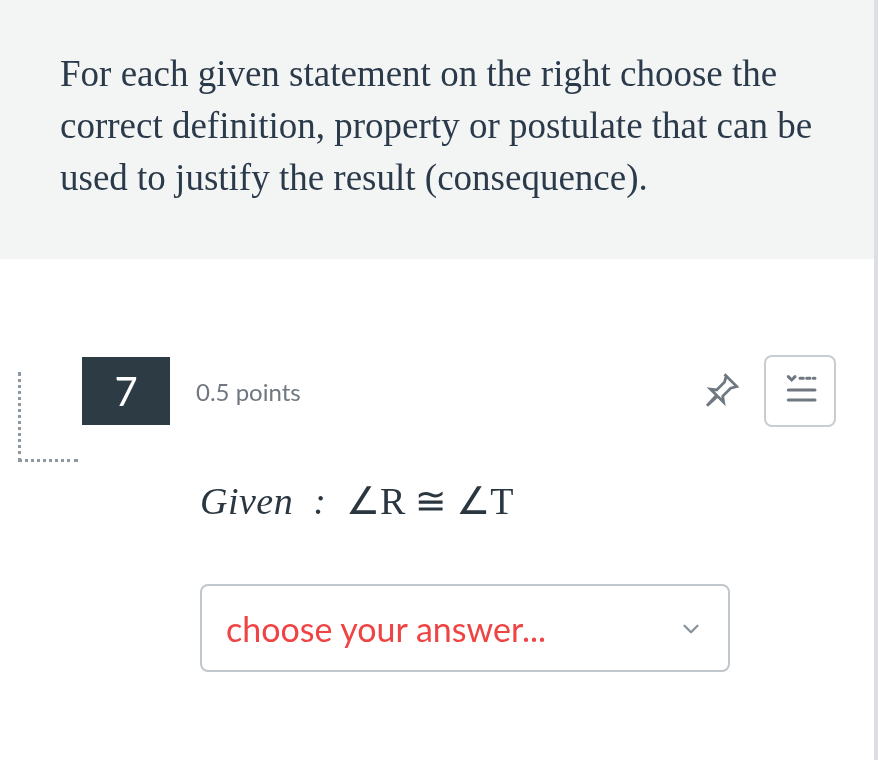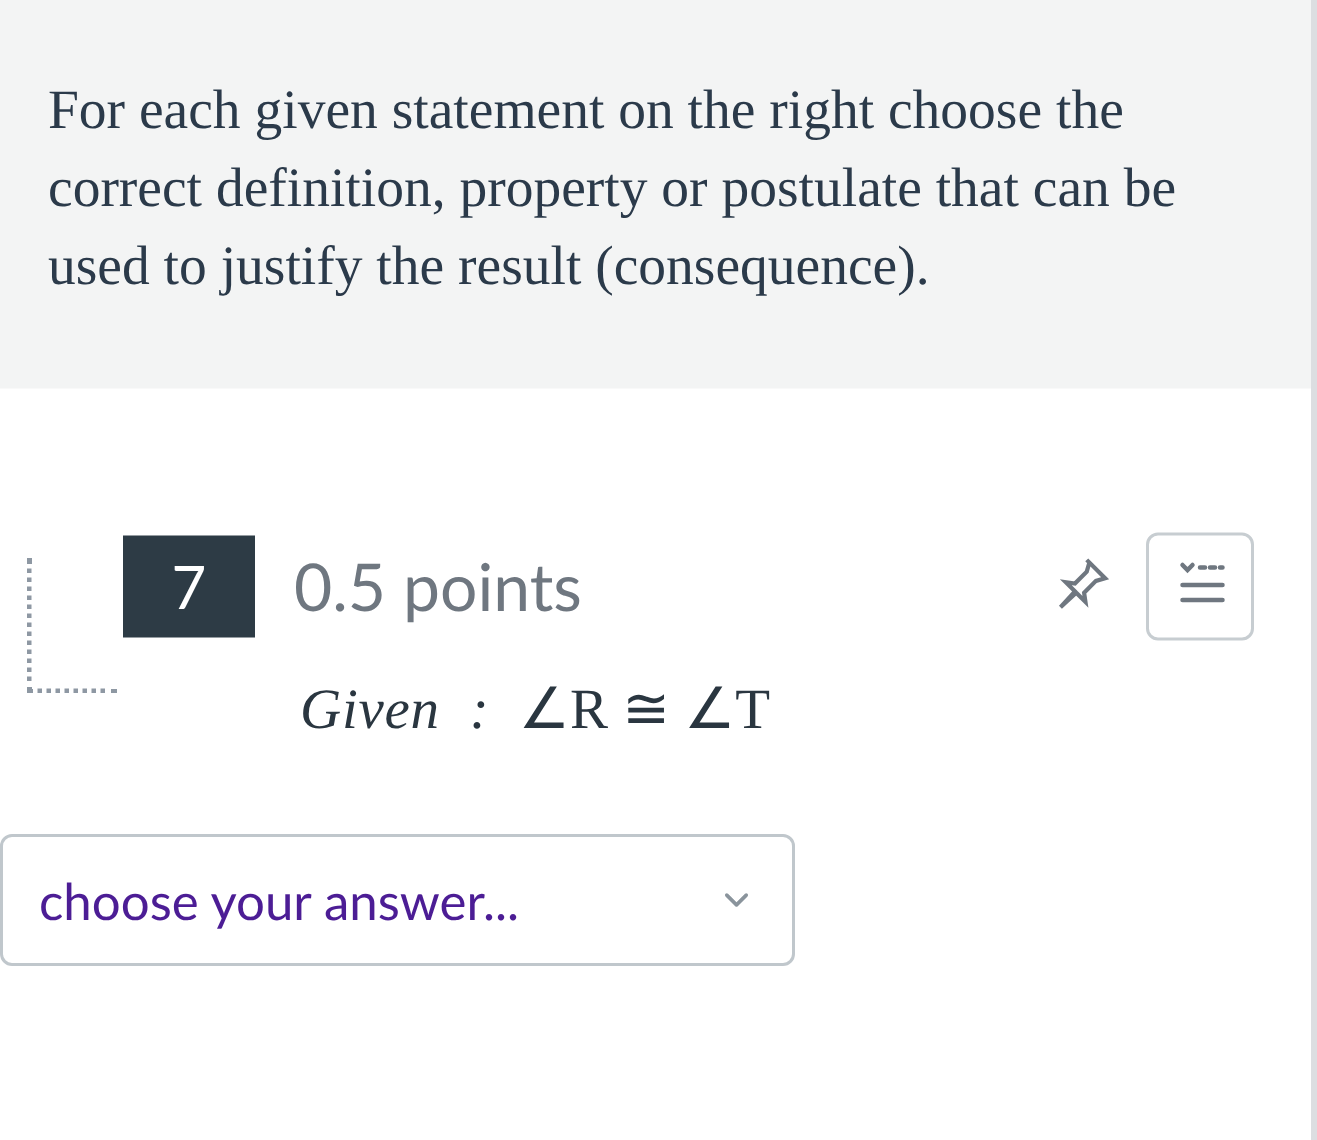--- a/index.html
+++ b/index.html
@@ -8,21 +8,21 @@
 
   .outer {
     width: 878px;
     height: 760px;
     position: relative;
     border-right: 4px solid #dcdee1;
   }
 
   .instructions {
     background: #f3f4f4;
-    padding: 48px 48px 56px 32px;
+    padding: 48px 48px 56px 60px;
     font-family: "Times New Roman", Georgia, serif;
     font-size: 37px;
     line-height: 1.4;
     color: #2b3a4a;
   }
 
   .tree-stub {
     position: absolute;
     left: 18px;
     top: 372px;
@@ -48,21 +48,21 @@
     font-weight: 400;
     width: 88px;
     height: 68px;
     display: flex;
     align-items: center;
     justify-content: center;
   }
 
   .points {
     color: #6f7780;
-    font-size: 44px;
+    font-size: 24px;
     flex: 1;
   }
 
   .icon-group {
     display: flex;
     align-items: center;
     gap: 22px;
   }
 
   .pin-icon { color: #6f7780; }
@@ -73,41 +73,42 @@
     border: 2px solid #c7cdd1;
     border-radius: 8px;
     background: #fff;
     display: flex;
     align-items: center;
     justify-content: center;
     cursor: pointer;
   }
 
   .math-block {
-    margin-top: 18px;
+    margin-top: 46px;
     padding-left: 200px;
     font-family: "Times New Roman", Georgia, serif;
     font-size: 38px;
     color: #2a3640;
     line-height: 1.5;
   }
   .math-block .lbl { font-style: italic; letter-spacing: 0.5px; }
   .angle { font-style: normal; }
 
   .dropdown {
     margin-top: 54px;
+    margin-left: 200px;
     width: 530px;
     height: 88px;
     border: 2px solid #c0c7cc;
     border-radius: 8px;
     display: flex;
     align-items: center;
     justify-content: space-between;
     padding: 0 24px;
-    color: #4c1d95;
+    color: #ef4444;
     font-size: 34px;
     cursor: pointer;
     background: #fff;
     overflow: hidden;
   }
   .dropdown .chev { color: #8a949c; }
 
   
 </style>
 </head>

